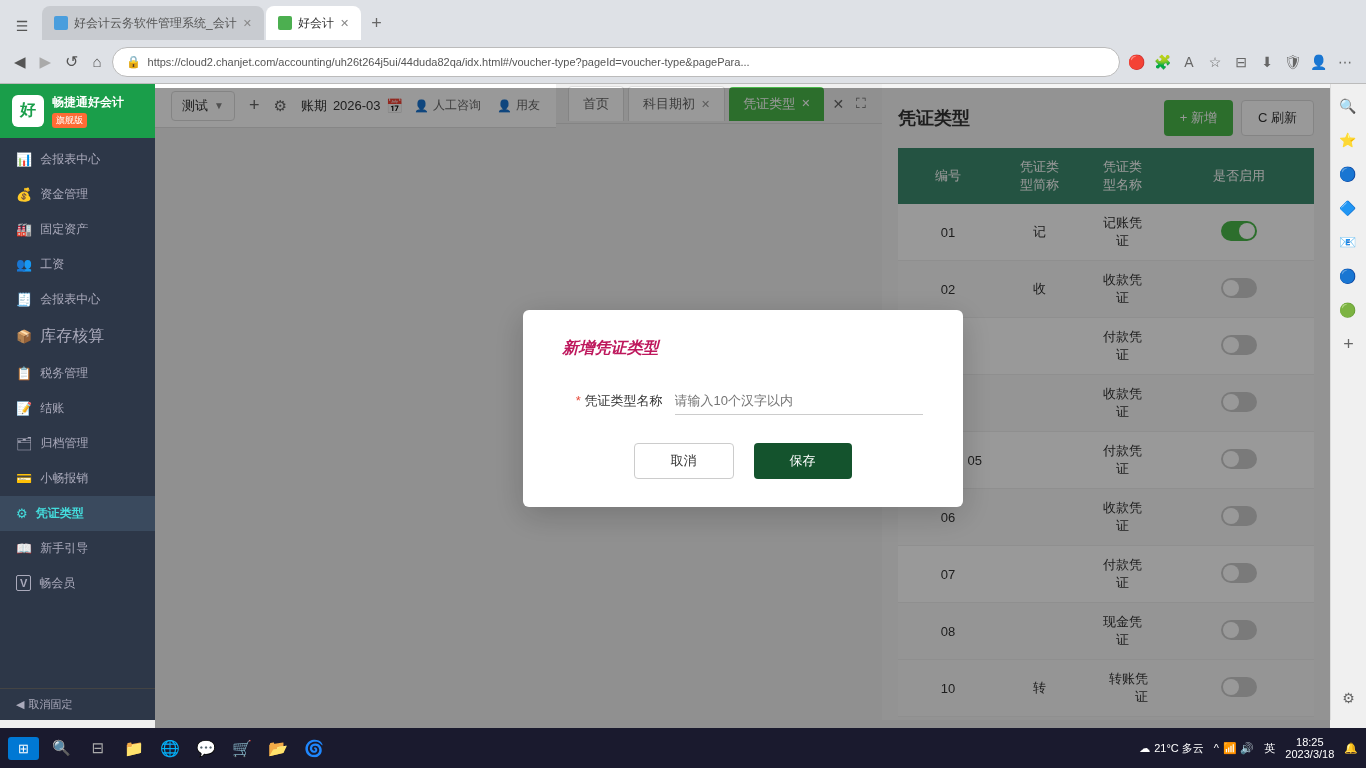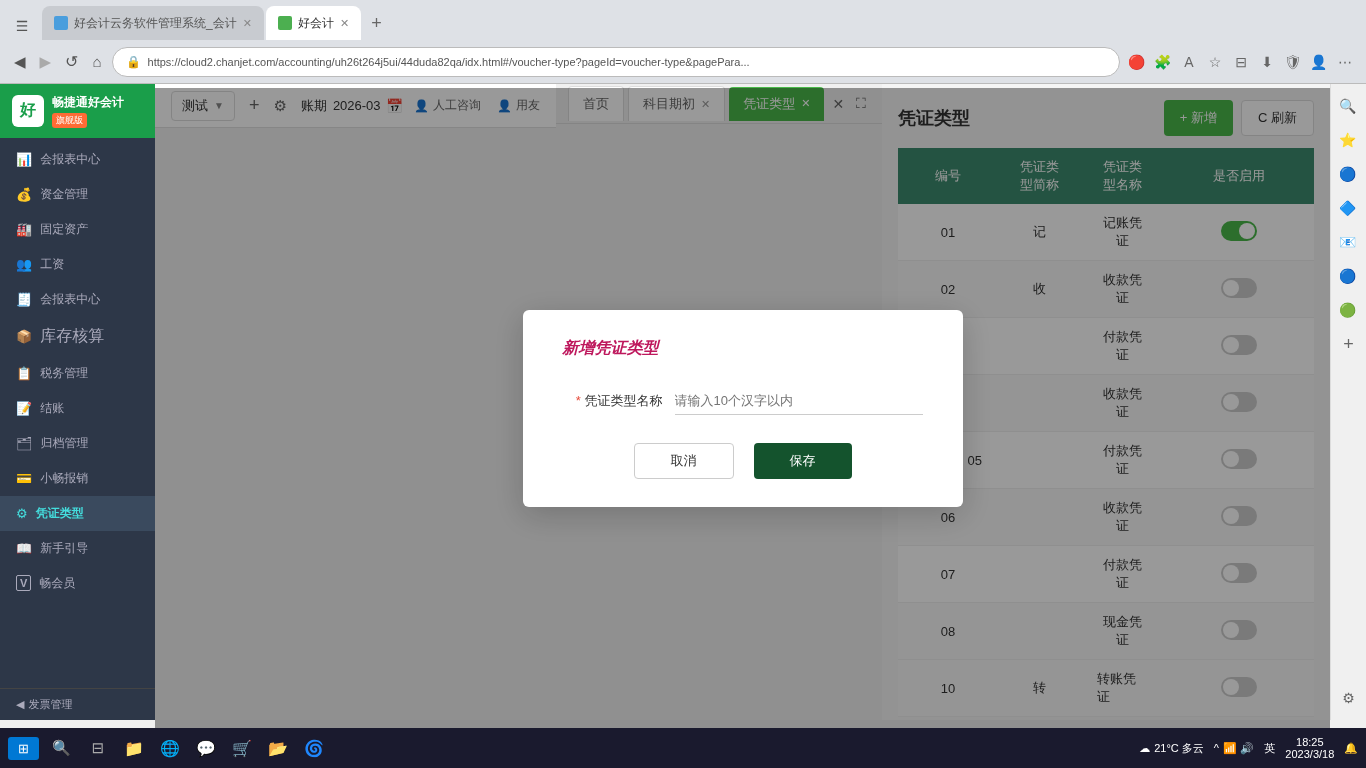--- a/index.html
+++ b/index.html
@@ -114,21 +114,21 @@
       </div>
       <div style="display:flex;align-items:center;gap:8px;padding:9px 16px;cursor:pointer;color:#aab;font-size:13px;">
         <span style="font-size:11px;font-weight:bold;border:1px solid #aab;padding:1px 3px;border-radius:2px;">V</span>
         <span style="font-size:12px;text-align:right;">畅会员</span>
       </div>
     </div>
 
     <div style="padding:8px 16px;border-top:1px solid #444;">
       <div style="color:#aab;font-size:11px;cursor:pointer;display:flex;align-items:center;gap:4px;">
         <span>◀</span>
-        <span>发票管理</span>
+        <span>取消固定</span>
       </div>
     </div>
   </div>
 
   <div style="flex:1;display:flex;flex-direction:row;">
 
     <div style="background:#fff;border-bottom:1px solid #e0e0e0;padding:0 16px;display:flex;align-items:center;gap:10px;height:44px;flex-shrink:0;">
       <div style="display:flex;align-items:center;gap:6px;padding:5px 10px;border:1px solid #ddd;border-radius:4px;cursor:pointer;font-size:13px;color:#333;">
         <span>测试</span>
         <span style="font-size:10px;color:#888;">▼</span>
@@ -233,21 +233,21 @@
             </tr>
             <tr style="border-bottom: 1px solid rgb(238, 238, 238); background: rgb(249, 249, 249);">
               <td style="padding: 10px 16px; text-align: center; font-size: 13px; color: rgb(51, 51, 51);">08</td>
               <td style="padding: 10px 16px; text-align: center; font-size: 13px; color: rgb(51, 51, 51);"></td>
               <td style="padding: 10px 16px; text-align: center; font-size: 13px; color: rgb(51, 51, 51);">现金凭证</td>
               <td style="padding: 10px 16px; text-align: center;"><div style="width: 36px; height: 20px; border-radius: 10px; position: relative; display: inline-block; cursor: pointer; background: rgb(204, 204, 204);"><div style="position: absolute; width: 16px; height: 16px; background: rgb(255, 255, 255); border-radius: 50%; top: 2px; left: 2px; transition: left 0.2s;"></div></div></td>
             </tr>
             <tr style="border-bottom: 1px solid rgb(238, 238, 238); background: rgb(249, 249, 249);">
               <td style="padding: 10px 16px; text-align: center; font-size: 13px; color: rgb(51, 51, 51);">10</td>
               <td style="padding: 10px 16px; text-align: center; font-size: 13px; color: rgb(51, 51, 51);">转</td>
-              <td style="padding: 10px 16px; text-align: left; font-size: 13px; color: rgb(51, 51, 51);">转账凭证</td>
+              <td style="padding: 10px 16px; text-align: right; font-size: 13px; color: rgb(51, 51, 51);">转账凭证</td>
               <td style="padding: 10px 16px; text-align: center;"><div style="width: 36px; height: 20px; border-radius: 10px; position: relative; display: inline-block; cursor: pointer; background: rgb(204, 204, 204);"><div style="position: absolute; width: 16px; height: 16px; background: rgb(255, 255, 255); border-radius: 50%; top: 2px; left: 2px; transition: left 0.2s;"></div></div></td>
             </tr>
           </tbody>
       </table>
     </div>
   </div>
 
   <div style="width:36px;background:#f0f0f0;border-left:1px solid #ddd;display:flex;flex-direction:column;align-items:center;padding:8px 0;gap:6px;">
     <span style="width:28px;height:28px;display:flex;align-items:center;justify-content:center;cursor:pointer;color:#666;font-size:14px;border-radius:4px;">🔍</span>
     <span style="width:28px;height:28px;display:flex;align-items:center;justify-content:center;cursor:pointer;color:#666;font-size:14px;">⭐</span>

